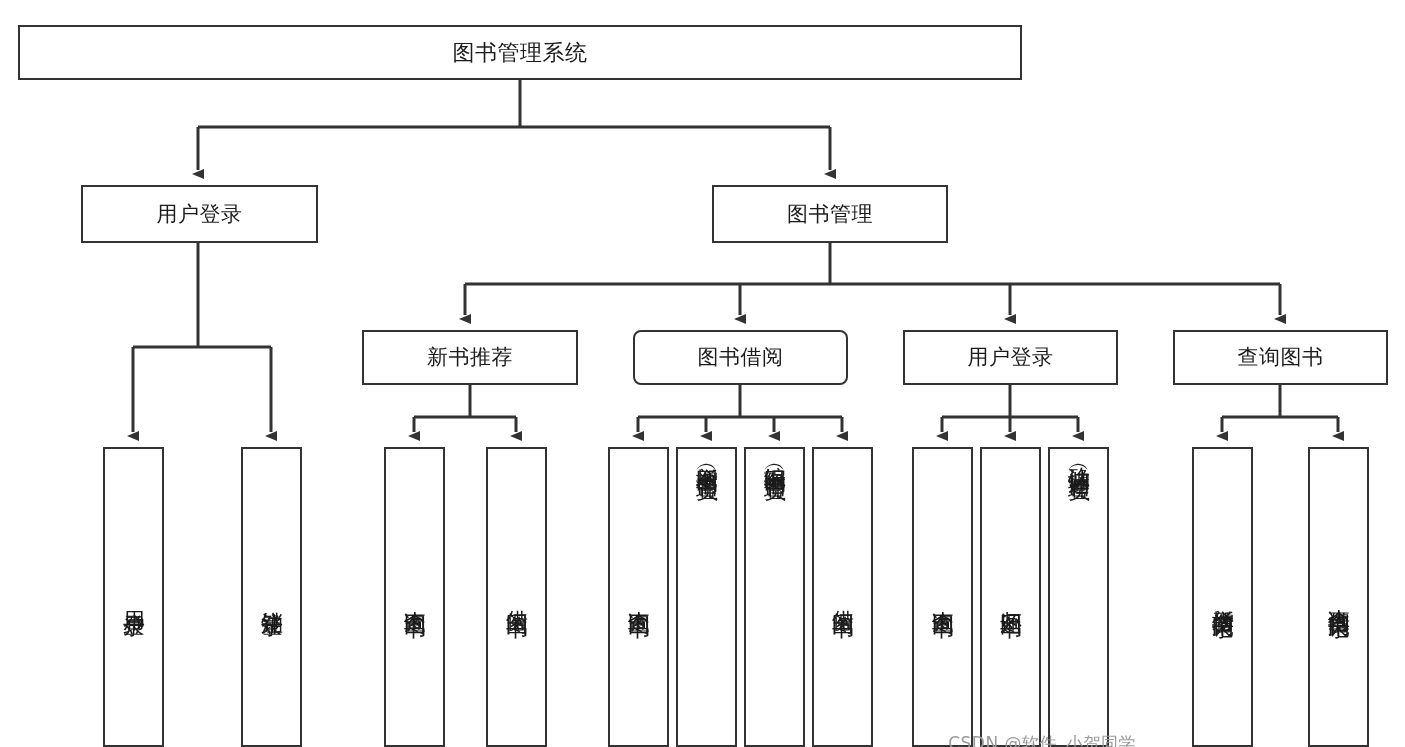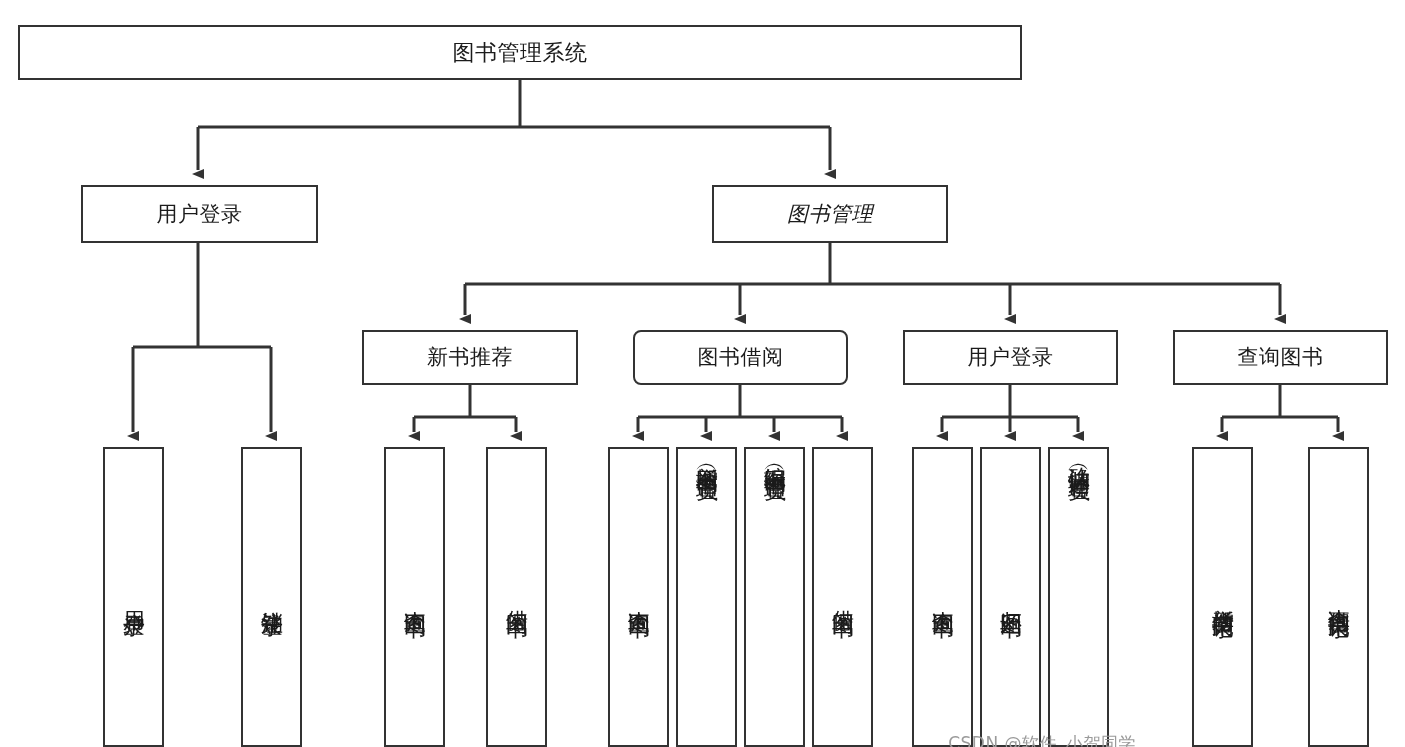--- a/index.html
+++ b/index.html
@@ -116,21 +116,21 @@
     </g>
   </svg>
 
   <div class="node root" style="left:18px;top:13px;width:1004px;height:55px;">
     <span class="lbl">图书管理系统</span>
   </div>
 
   <div class="node lvl2" style="left:81px;top:173px;width:237px;height:58px;">
     <span class="lbl">用户登录</span>
   </div>
-  <div class="node lvl2" style="left:712px;top:173px;width:236px;height:58px;font-style:italic;">
+  <div class="node lvl2" style="left:712px;top:173px;width:236px;height:58px;">
     <span class="lbl">图书管理</span>
   </div>
 
   <div class="node lvl3" style="left:362px;top:318px;width:216px;height:55px;">
     <span class="lbl">新书推荐</span>
   </div>
   <div class="node lvl3" style="left:633px;top:318px;width:215px;height:55px;border-radius:8px;">
     <span class="lbl">图书借阅</span>
   </div>
   <div class="node lvl3" style="left:903px;top:318px;width:215px;height:55px;">

